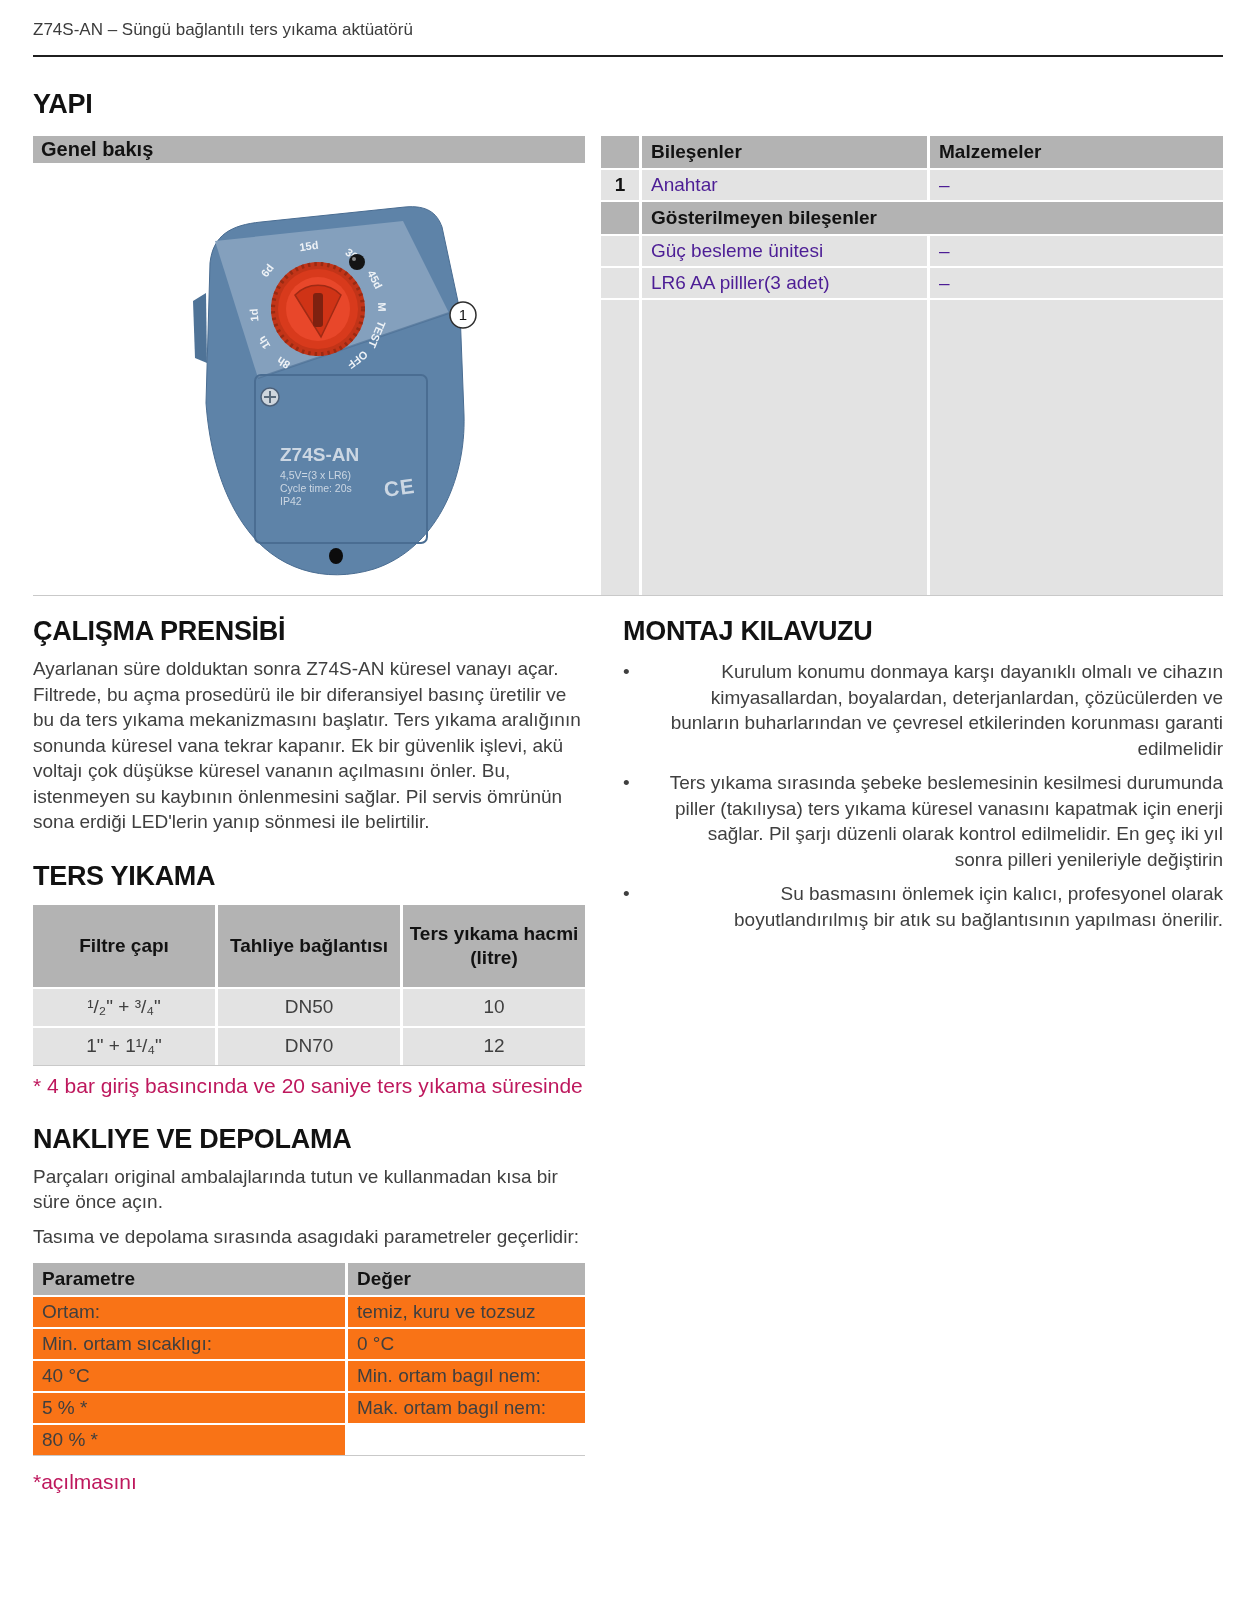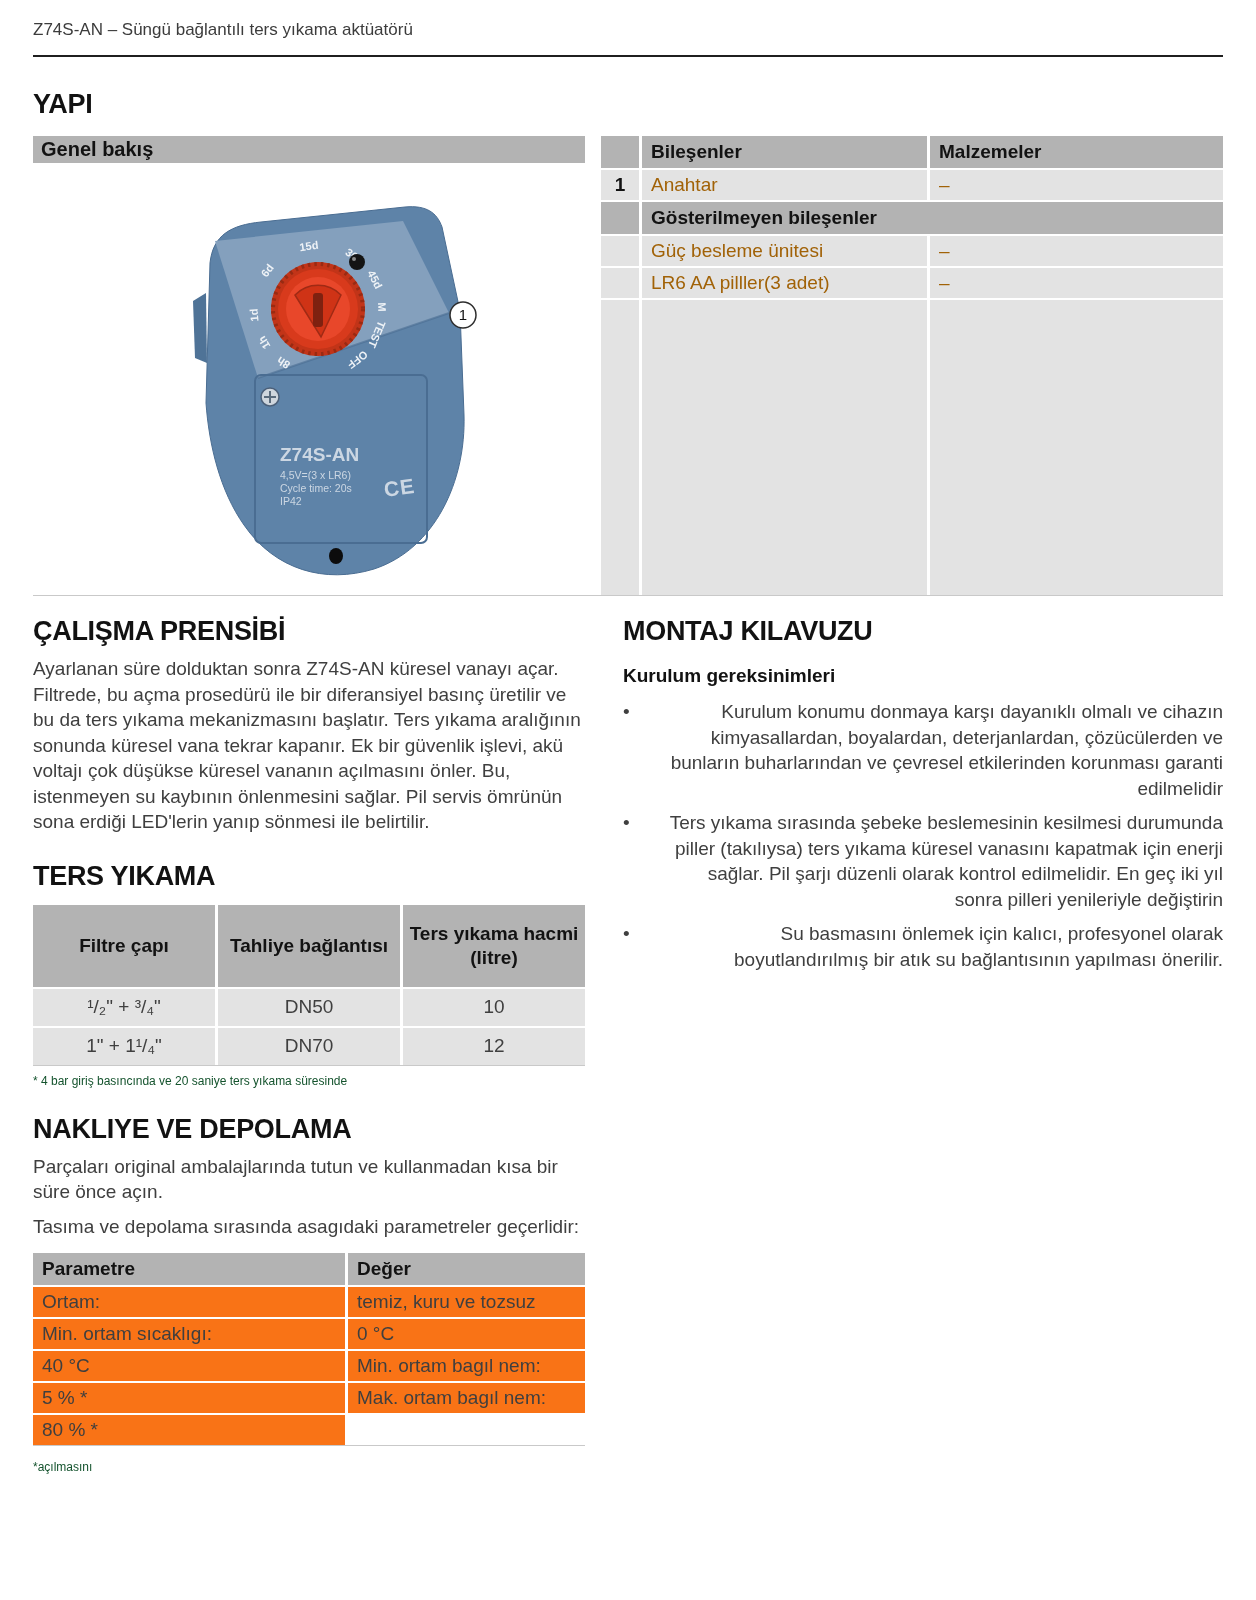--- a/index.html
+++ b/index.html
@@ -28,21 +28,21 @@
     font-size:20px; padding-left:8px; display:flex; align-items:center;
   }
   .overview-body { flex:1; background:#fff; position:relative; }
 
   .components {
     flex:1; display:grid;
     grid-template-columns:38px 285px 1fr;
     grid-template-rows:32px 30px 32px 30px 30px 1fr;
     gap:2px 3px; background:#fff;
   }
-  .cell { background:#e3e3e3; font-size:19px; color:#a16207; display:flex; align-items:center; padding-left:9px; }
+  .cell { background:#e3e3e3; font-size:19px; color:#4c1d95; display:flex; align-items:center; padding-left:9px; }
   .cell.hdr { background:#b3b3b3; font-weight:700; color:#121212; }
   .cell.num { padding-left:0; justify-content:center; font-weight:700; color:#121212; }
   .cell.span2 { grid-column:2 / 4; }
   .cell.empty { padding-left:0; }
 
   
   .columns { display:flex; gap:38px; margin-top:18px; }
   .col-left { width:552px; flex:none; }
   .col-right { flex:1; }
   .col-left h2.section, .col-right h2.section { margin-top:2px; }
@@ -55,21 +55,21 @@
   .bullet .dot { width:38px; flex:none; font-size:19px; line-height:25.5px; }
   .bullet .txt { flex:1; font-size:19px; line-height:25.5px;text-align:right; }
 
   
   .tw-table { display:grid; grid-template-columns:1fr 1fr 1fr; gap:2px 3px; margin-top:13px; border-bottom:1px solid #c9c9c9; }
   .tw-th {
     background:#b3b3b3; font-weight:700; color:#121212; font-size:19px; line-height:24px;
     min-height:82px; display:flex; align-items:center; justify-content:center; text-align:center; padding:6px;
   }
   .tw-td { background:#e3e3e3; height:37px; display:flex; align-items:center; justify-content:center; font-size:19px; }
-  .footnote { font-size:12px; margin-top:8px; color:#14532d; }
+  .footnote { font-size:21px; margin-top:8px; color:#be185d; }
 
   
   .param-table { display:grid; grid-template-columns:312px 1fr; gap:2px 3px; margin-top:14px; border-bottom:1px solid #c9c9c9; }
   .param-th { background:#b3b3b3; height:32px; font-weight:700; color:#121212; font-size:19px; display:flex; align-items:center; padding-left:9px; }
   .param-td { background:#f97316; height:30px; display:flex; align-items:center; padding-left:9px; font-size:19px; }
   .footnote.last { margin-top:14px; }
 </style>
 </head>
 <body>
 
@@ -213,21 +213,20 @@
         <div class="param-td">Min. ortam bagıl nem:</div>
         <div class="param-td">5 % *</div>
         <div class="param-td">Mak. ortam bagıl nem:</div>
         <div class="param-td">80 % *</div>
       </div>
       <div class="footnote last">*açılmasını</div>
     </div>
 
     <div class="col-right">
       <h2 class="section">MONTAJ KILAVUZU</h2>
-      <h3 class="sub">Kurulum gereksinimleri</h3>
       <div class="bullets">
         <div class="bullet">
           <span class="dot">•</span>
           <span class="txt">Kurulum konumu donmaya karşı dayanıklı olmalı ve cihazın kimyasallardan, boyalardan, deterjanlardan, çözücülerden ve bunların buharlarından ve çevresel etkilerinden korunması garanti edilmelidir</span>
         </div>
         <div class="bullet">
           <span class="dot">•</span>
           <span class="txt">Ters yıkama sırasında şebeke beslemesinin kesilmesi durumunda piller (takılıysa) ters yıkama küresel vanasını kapatmak için enerji sağlar. Pil şarjı düzenli olarak kontrol edilmelidir. En geç iki yıl sonra pilleri yenileriyle değiştirin</span>
         </div>
         <div class="bullet">

